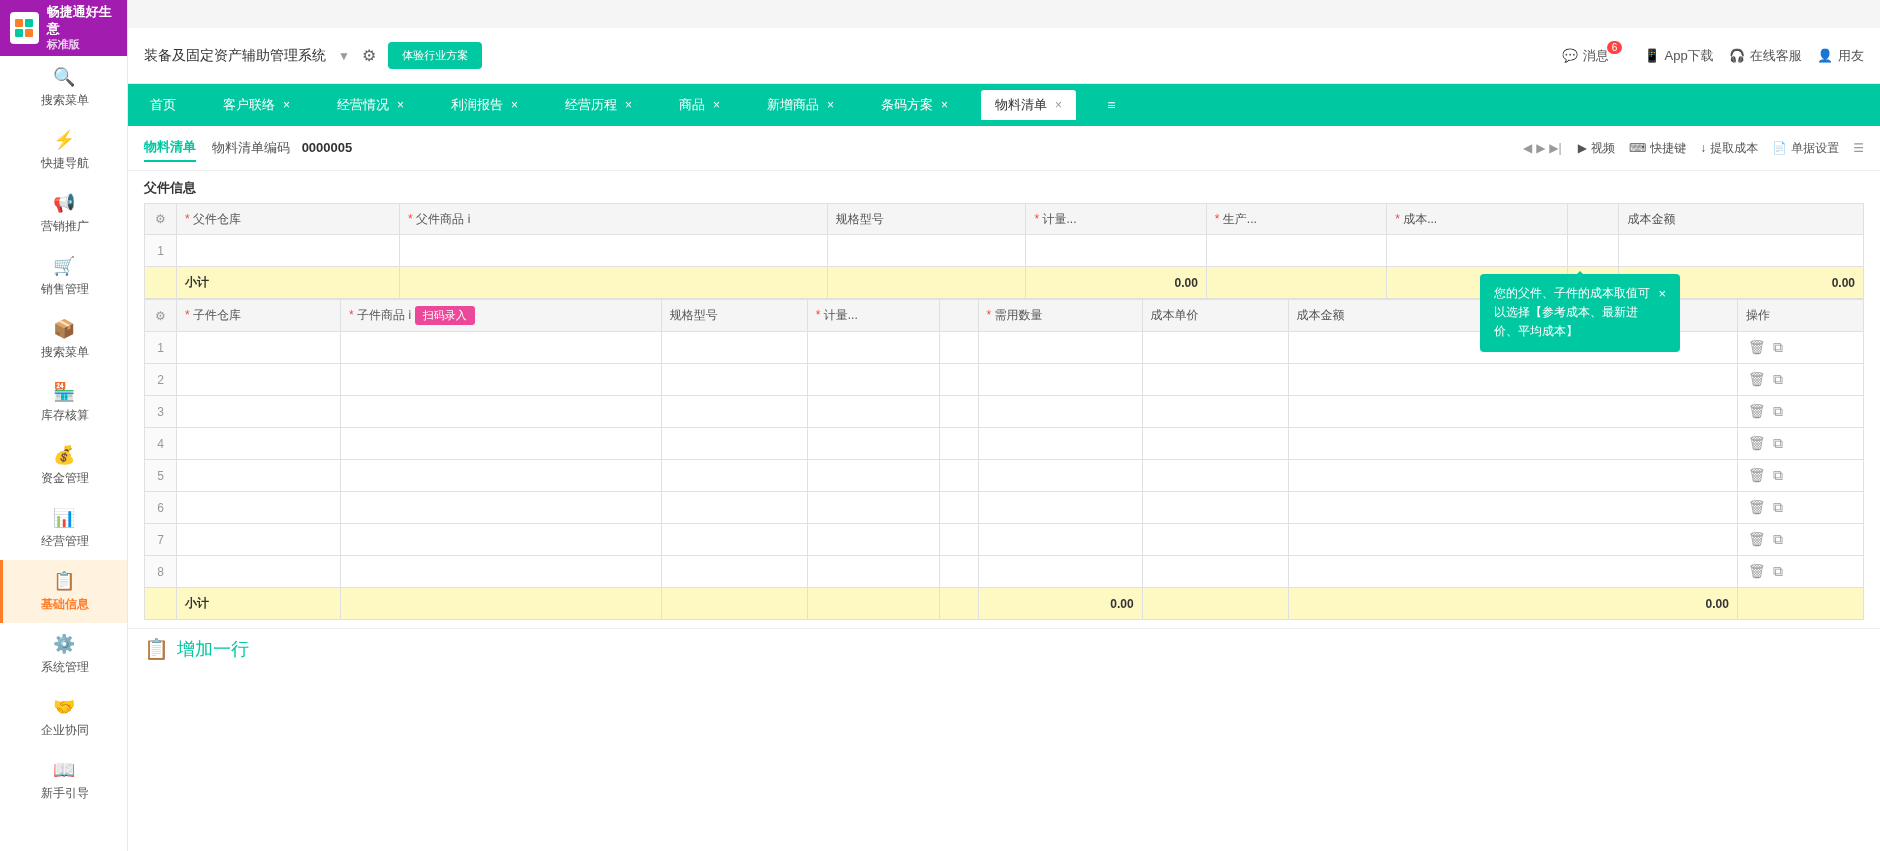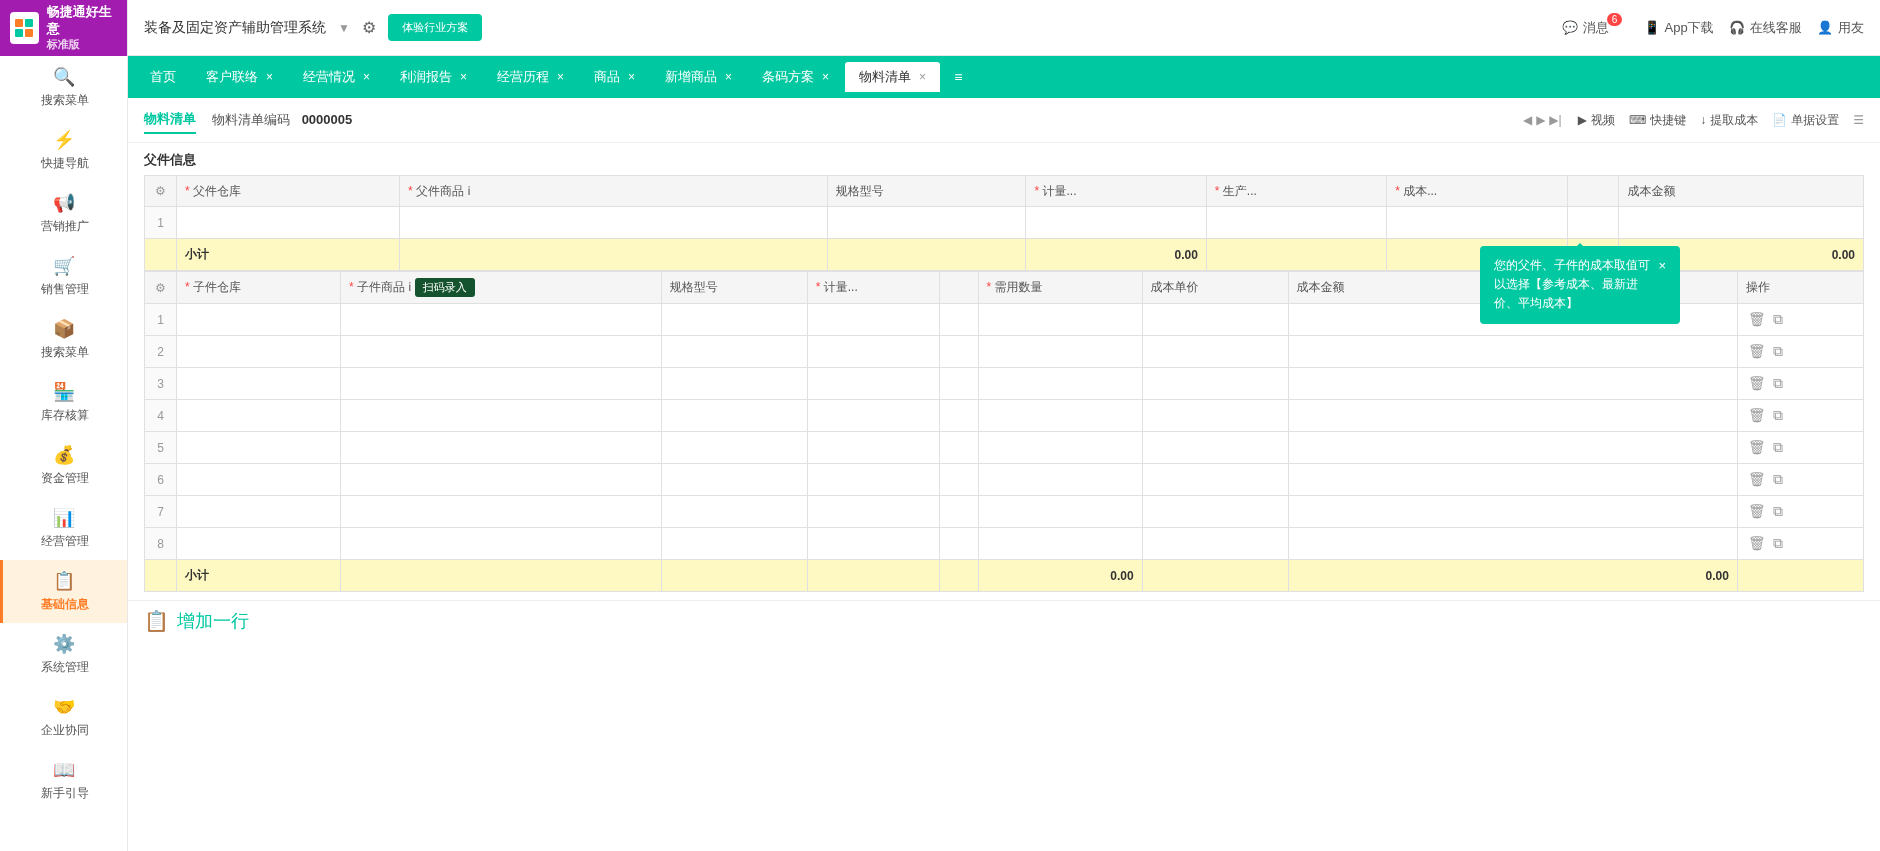--- a/index.html
+++ b/index.html
@@ -44,21 +44,21 @@
       cursor: pointer;
       color: #555;
       font-size: 12px;
       gap: 4px;
       border-left: 3px solid transparent;
     }
     .sidebar-item.active { background: #fff3e0; color: #ff7d26; border-left-color: #ff7d26; font-weight: bold; }
     .sidebar-item-icon { font-size: 18px; }
 
     
-    .main { flex: 1; display: flex; flex-direction: column; overflow: hidden; }
+    .main { flex: 1; display: flex; flex-direction: column; overflow: hidden; margin-top: 28px; }
 
     
     .topbar {
       background: #fff;
       border-bottom: 1px solid #e8e8e8;
       display: flex;
       align-items: center;
       justify-content: space-between;
       padding: 0 16px;
       height: 56px;
@@ -91,21 +91,21 @@
     }
 
     
     .nav-tabs {
       background: #00c8a0;
       display: flex;
       align-items: center;
       padding: 0 8px;
       height: 42px;
       flex-shrink: 0;
-      gap: 2px;
+      gap: 19px;
       overflow-x: auto;
     }
     .nav-tab {
       padding: 6px 14px;
       color: #fff;
       font-size: 13px;
       cursor: pointer;
       border-radius: 3px 3px 0 0;
       white-space: nowrap;
       display: flex;
@@ -166,21 +166,21 @@
       background: #fafafa;
     }
     .data-table .subtotal-row td {
       background: #fef9c3;
       font-weight: bold;
     }
     .data-table .gear-col { width: 32px; text-align: center; color: #999; }
     .required-star { color: #ff4444; }
 
     .scan-btn {
-      background: #14532d;
+      background: #ec4899;
       color: #fff;
       border: none;
       border-radius: 3px;
       padding: 2px 8px;
       font-size: 11px;
       cursor: pointer;
     }
 
     
     .action-icon { color: #999; cursor: pointer; margin: 0 2px; font-size: 14px; }

